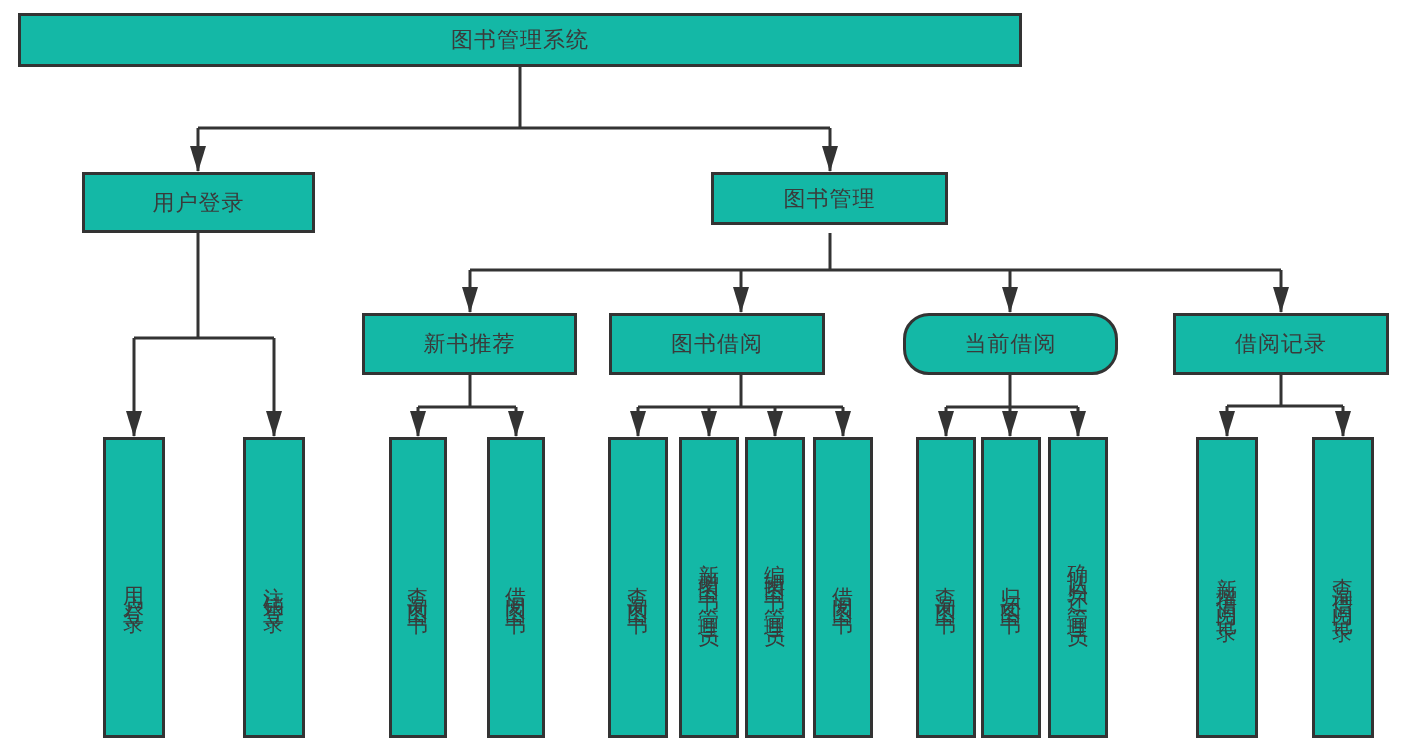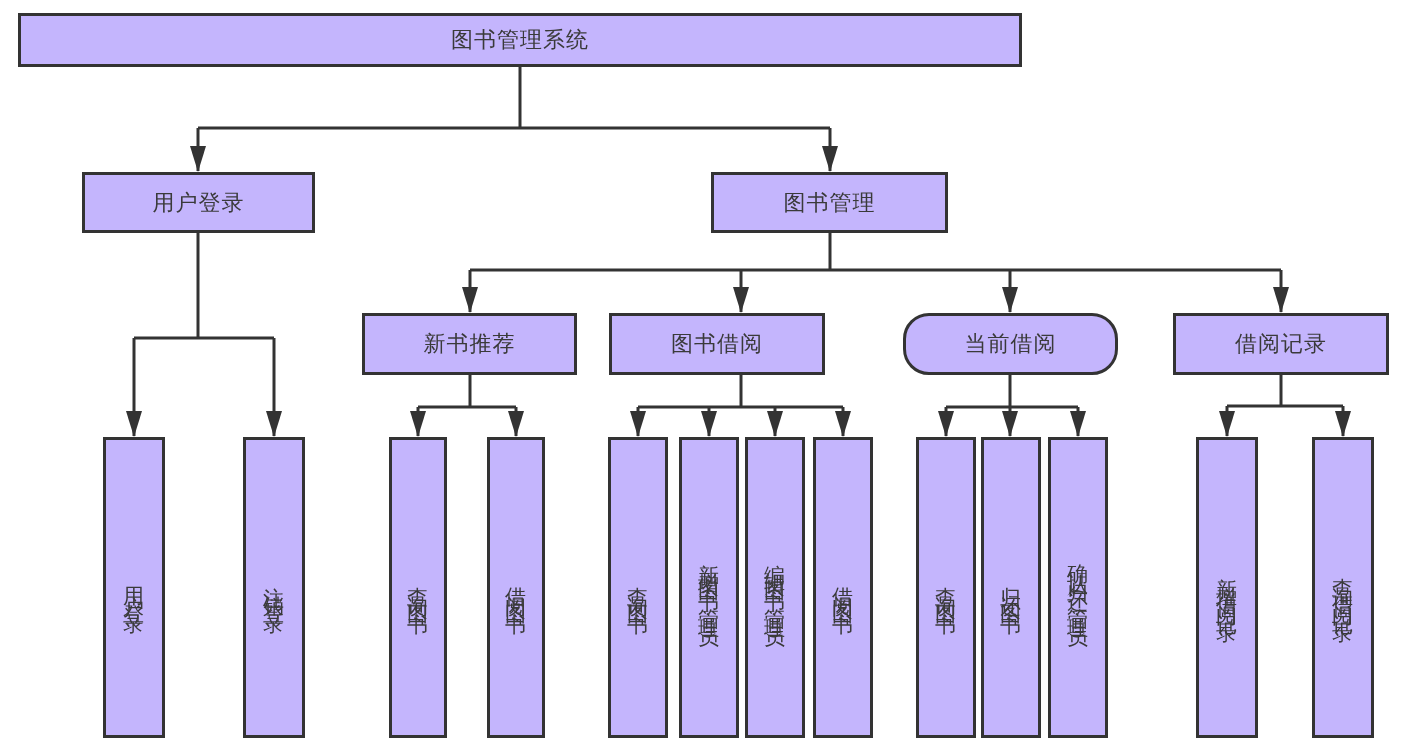--- a/index.html
+++ b/index.html
@@ -13,21 +13,21 @@
   }
   .connectors {
     position: absolute;
     left: 0; top: 0;
     width: 1405px; height: 747px;
   }
   .node {
     position: absolute;
     box-sizing: border-box;
     border: 3px solid #333333;
-    background: #c4b5fd;
+    background: #14b8a6;
     display: flex;
     align-items: center;
     justify-content: center;
     color: #3a3a3a;
   }
   .hlabel {
     font-size: 22px;
     letter-spacing: 1px;
     white-space: nowrap;
   }
@@ -35,21 +35,21 @@
     writing-mode: vertical-rl;
     text-orientation: mixed;
     font-size: 21px;
     letter-spacing: 9px;
     line-height: 1;
     white-space: nowrap;
   }
   
   .n-root    { left: 18px;   top: 13px;  width: 1004px; height: 54px; }
   .n-login   { left: 82px;   top: 172px; width: 233px;  height: 61px; }
-  .n-mgmt    { left: 711px;  top: 172px; width: 237px;  height: 61px; }
+  .n-mgmt    { left: 711px;  top: 172px; width: 237px;  height: 53px; }
   .n-rec     { left: 362px;  top: 313px; width: 215px;  height: 62px; }
   .n-borrow  { left: 609px;  top: 313px; width: 216px;  height: 62px; }
   .n-current { left: 903px;  top: 313px; width: 215px;  height: 62px; border-radius: 26px; }
   .n-record  { left: 1173px; top: 313px; width: 216px;  height: 62px; }
   .leaf      { top: 437px; height: 301px; }
   .l-1  { left: 103px;  width: 62px; }
   .l-2  { left: 243px;  width: 62px; }
   .l-3  { left: 389px;  width: 58px; }
   .l-4  { left: 487px;  width: 58px; }
   .l-5  { left: 608px;  width: 60px; }

